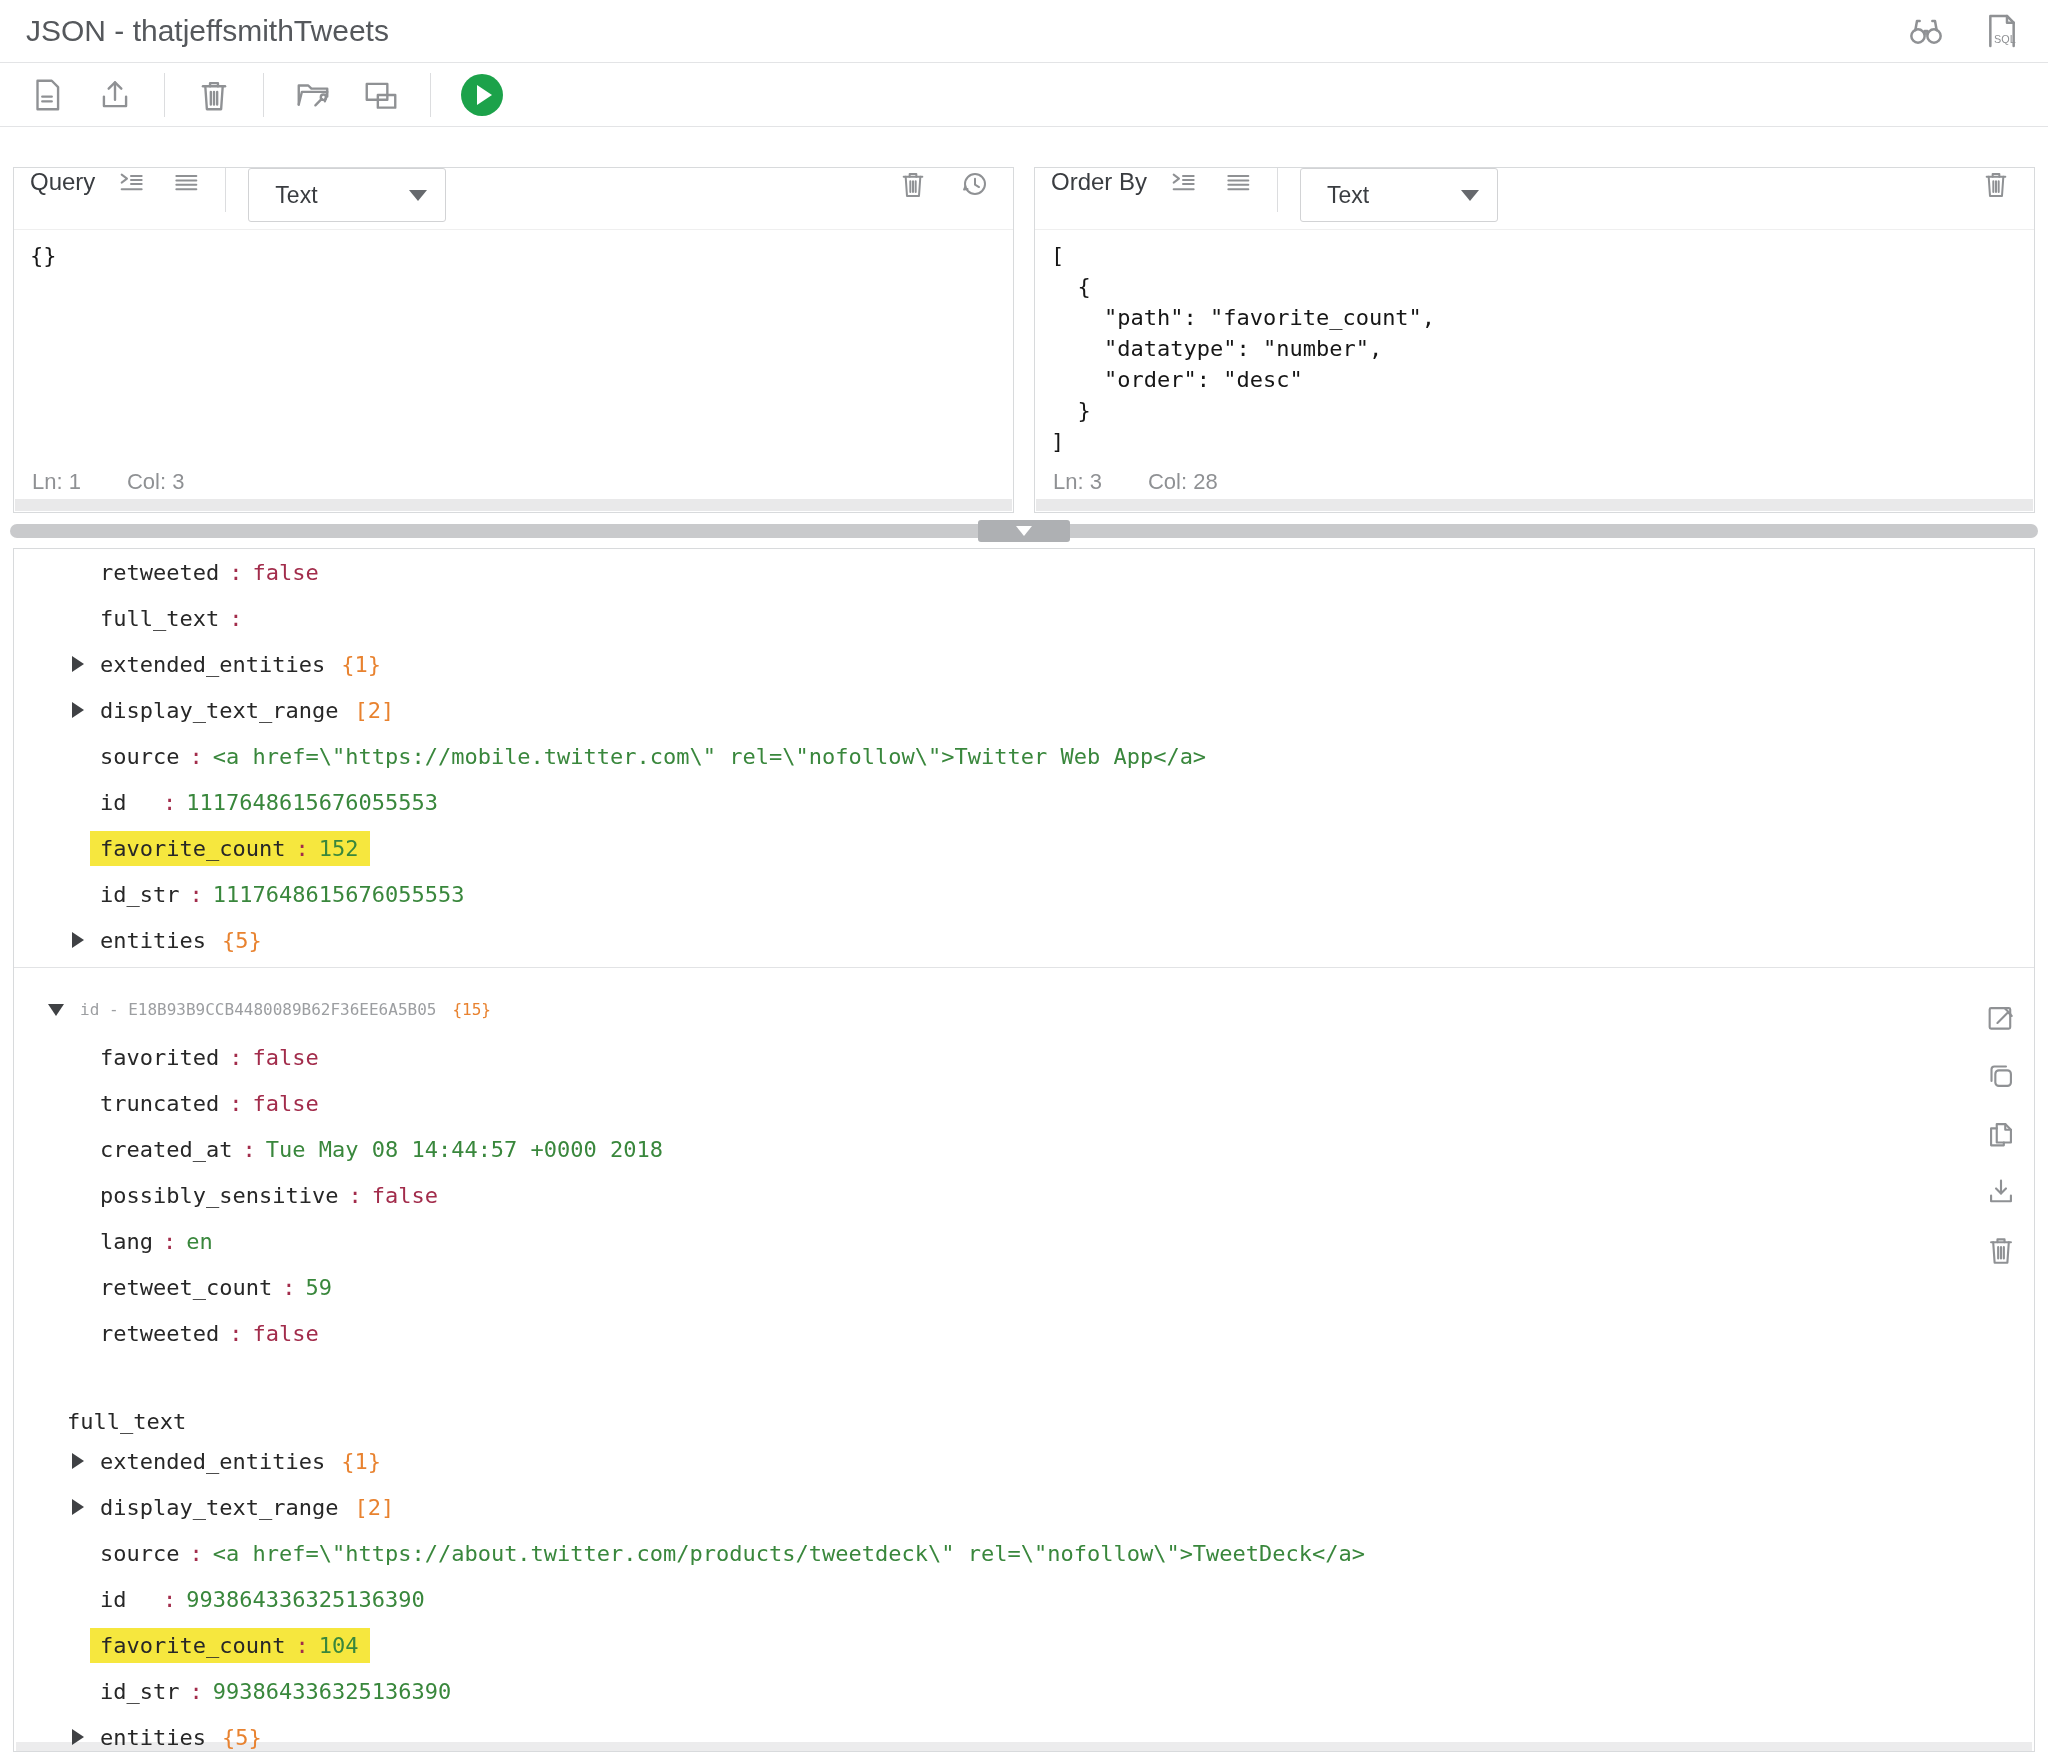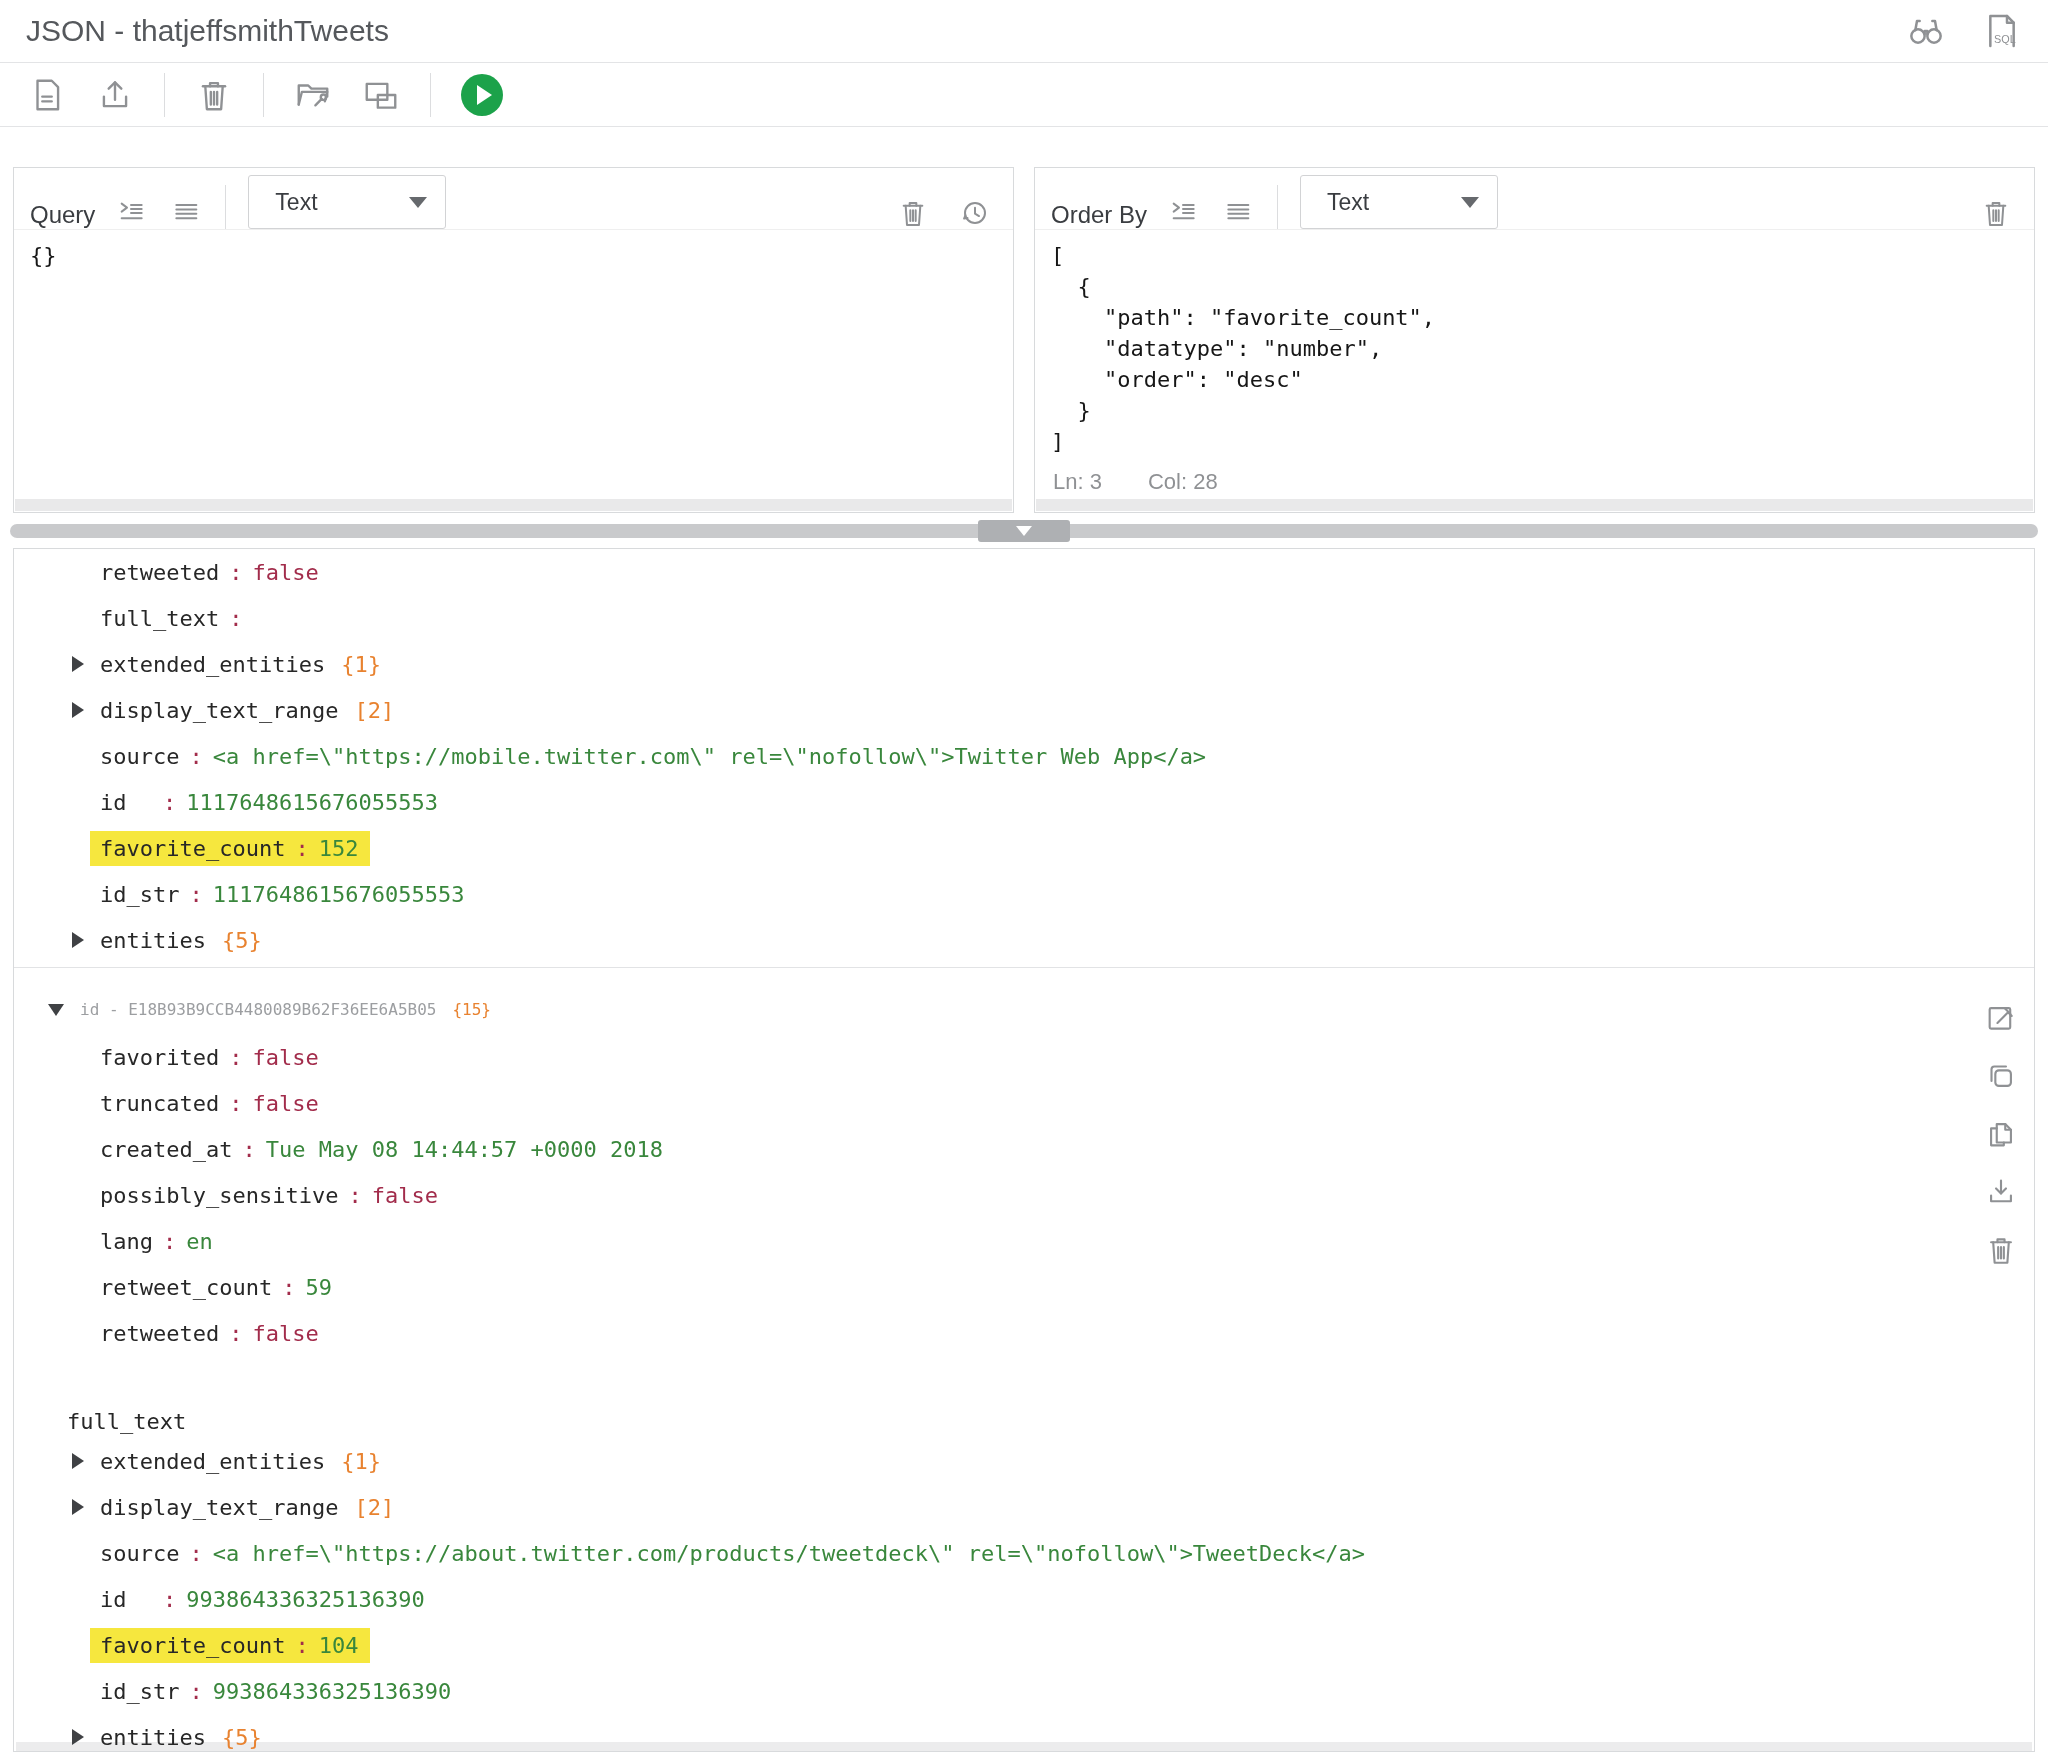--- a/index.html
+++ b/index.html
@@ -21,21 +21,21 @@
   .toolbar { height:64px; display:flex; align-items:center; gap:30px; padding:0 28px; border-bottom:1px solid #e3e4e6; }
   .vsep { width:1px; height:44px; background:#dcdddf; }
   .run-btn { width:42px; height:42px; border-radius:50%; background:#1ca24a; border:none; cursor:pointer;
              display:flex; align-items:center; justify-content:center; }
   .play-tri { width:0; height:0; border-top:10px solid transparent; border-bottom:10px solid transparent;
               border-left:15px solid #ffffff; margin-left:4px; }
 
   
   .panels { display:flex; gap:20px; margin:40px 13px 0; height:346px; }
   .panel { flex:1; min-width:0; border:1px solid #d8dadc; display:flex; flex-direction:column; background:#fff; }
-  .panel-header { height:62px; flex:0 0 62px; display:flex; align-items:flex-end; gap:22px; padding:0 16px;
+  .panel-header { height:62px; flex:0 0 62px; display:flex; align-items:flex-start; gap:22px; padding:0 16px;
                   border-bottom:1px solid #efefef; }
   .panel-title { font-size:24px; color:#3a3d41; }
   .hsep { width:1px; height:44px; background:#dcdddf; }
   .select { width:198px; height:54px; border:1px solid #d2d3d5; border-radius:3px; background:#fff;
             display:flex; align-items:center; padding:0 18px; cursor:pointer; }
   .select-label { font-size:23px; color:#3a3d41;margin-left:8px; }
   .caret { margin-left:auto; width:0; height:0; border-left:9px solid transparent; border-right:9px solid transparent;
            border-top:11px solid #66696d; }
   .header-right { margin-left:auto; display:flex; align-items:center; gap:30px; padding-right:6px; }
   .editor { flex:1; padding:10px 16px; font-family:"DejaVu Sans Mono", monospace; font-size:22px; line-height:31px;
@@ -184,20 +184,24 @@
         <button class="icon-btn">
           <svg class="ico" width="32" height="32" viewBox="0 0 24 24">
             <circle cx="12" cy="12" r="7.5"></circle>
               <path d="M12 8v4.5l3 1.8"></path>
               <path d="M4.8 13.8l-1 2.4 2.6-.4"></path>
           </svg>
         </button>
       </div>
     </div>
     <div class="editor">{}</div>
+    <div class="statusbar">
+      <span>Ln: 1</span>
+      <span>Col: 3</span>
+    </div>
     <div class="hstrip"></div>
   </div>
 
   <div class="panel">
     <div class="panel-header">
       <span class="panel-title">Order By</span>
       <button class="icon-btn">
         <svg class="ico" width="32" height="32" viewBox="0 0 24 24">
           <path d="M3.5 5l4 3-4 3"></path>
             <path d="M10.5 6h8M10.5 9h8M10.5 12h8M3.5 16h15"></path>

